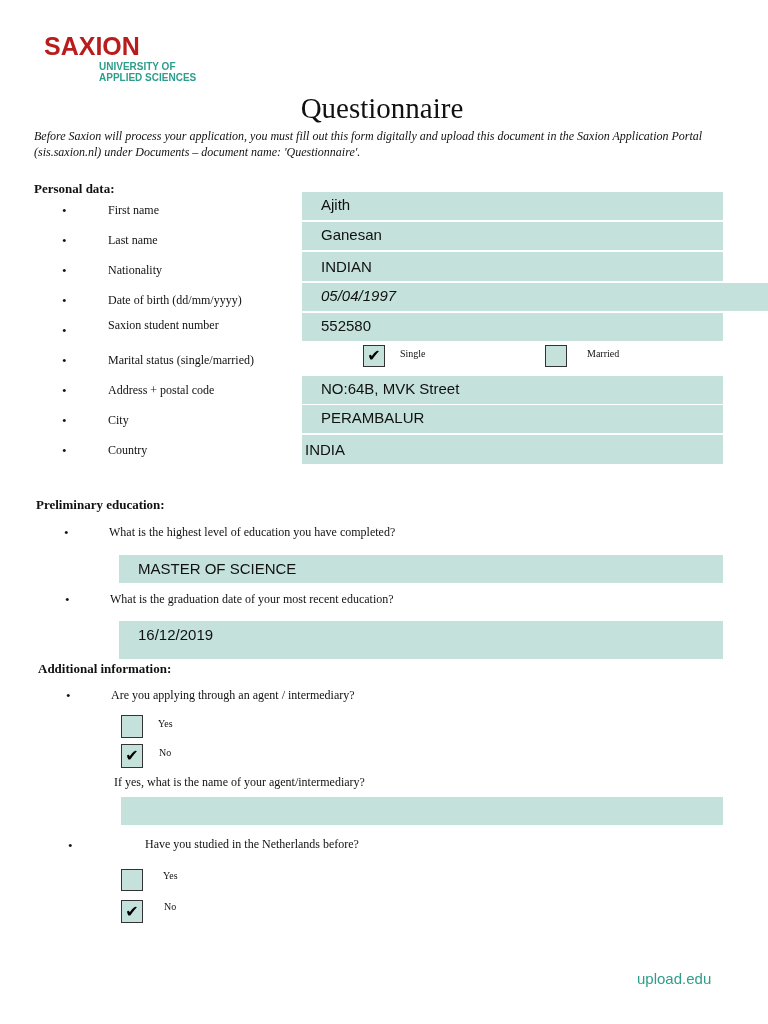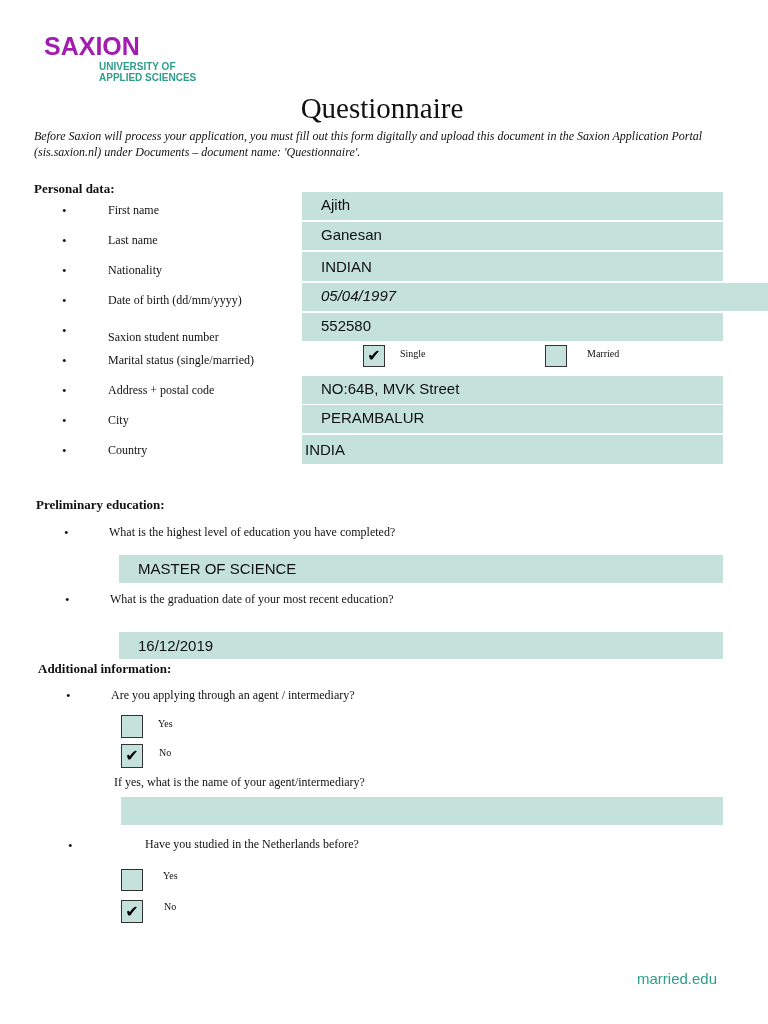--- a/index.html
+++ b/index.html
@@ -1,19 +1,19 @@
 <!DOCTYPE html>
 <html><head>
 <meta charset="utf-8">
 <style>
   html, body { margin:0; padding:0; }
   body { width:768px; height:1024px; background:#ffffff; position:relative; overflow:hidden; font-family:"Liberation Serif", "DejaVu Serif", serif; color:#111; }
   .abs { position:absolute; }
   .logo { left:44px; top:28px; width:160px; height:60px; }
-  .logo-word { position:absolute; left:0; top:4px; font-family:"Liberation Sans", sans-serif; font-size:25px; font-weight:700; color:#a21caf; letter-spacing:0px; }
+  .logo-word { position:absolute; left:0; top:4px; font-family:"Liberation Sans", sans-serif; font-size:25px; font-weight:700; color:#b91c1c; letter-spacing:0px; }
   .logo-sub { position:absolute; left:55px; font-family:"Liberation Sans", sans-serif; font-size:10px; font-weight:700; color:#2e9d8c; line-height:11px; }
   .title { left:0; width:764px; top:92px; text-align:center; font-size:29px; }
   .intro { left:34px; top:128px; width:700px; font-size:12px; font-style:italic; line-height:16px; }
   .section { font-size:13px; font-weight:700; }
   .bullet { font-size:13px; }
   .label { font-size:12px; }
   .field { background:#c4e2db; font-family:"Liberation Sans", sans-serif; font-size:15px; color:#111; box-sizing:border-box; padding-left:19px; line-height:26px; }
   .cb { width:20px; height:20px; background:#c4e2db; border:1.5px solid #333; box-sizing:border-box; display:flex; align-items:center; justify-content:center; font-family:"DejaVu Sans", sans-serif; font-size:16px; font-weight:700; line-height:1; color:#000; }
   .cb-label { font-size:10px; }
   .footer { left:637px; top:970px; font-family:"Liberation Sans", sans-serif; font-size:15px; color:#2e9d8c; }
@@ -47,21 +47,21 @@
   <span class="abs label" style="left:108px; top:263px;text-align:right;">Nationality</span>
   <div class="abs field" style="left:302px; top:252px; width:421px; height:29px; line-height:30px;">INDIAN</div>
 </div>
 <div>
   <span class="abs bullet" style="left:62px; top:293px;">•</span>
   <span class="abs label" style="left:108px; top:293px;">Date of birth (dd/mm/yyyy)</span>
   <div class="abs field" style="left:302px; top:283px; width:493px; height:28px;font-style:italic;">05/04/1997</div>
 </div>
 <div>
   <span class="abs bullet" style="left:62px; top:323px;">•</span>
-  <span class="abs label" style="left:108px; top:330px;">Saxion student number</span>
+  <span class="abs label" style="left:108px; top:318px;">Saxion student number</span>
   <div class="abs field" style="left:302px; top:313px; width:421px; height:28px;">552580</div>
 </div>
 <div>
   <span class="abs bullet" style="left:62px; top:353px;">•</span>
   <span class="abs label" style="left:108px; top:353px;">Marital status (single/married)</span>
   <div class="abs cb" style="left:363px; top:345px; width:22px; height:22px;">
     <span>✔</span>
   </div>
   <span class="abs cb-label" style="left:400px; top:348px;">Single</span>
   <div class="abs cb" style="left:545px; top:345px; width:22px; height:22px;">
@@ -84,21 +84,21 @@
   <span class="abs label" style="left:108px; top:443px;">Country</span>
   <div class="abs field" style="left:302px; top:435px; width:421px; height:29px; line-height:30px; padding-left:3px;">INDIA</div>
 </div>
 
 <div class="abs section" style="left:36px; top:497px;">Preliminary education:</div>
 <span class="abs bullet" style="left:64px; top:525px;">•</span>
 <span class="abs label" style="left:109px; top:525px;">What is the highest level of education you have completed?</span>
 <div class="abs field" style="left:119px; top:555px; width:604px; height:28px; line-height:28px;">MASTER OF SCIENCE</div>
 <span class="abs bullet" style="left:65px; top:592px;">•</span>
 <span class="abs label" style="left:110px; top:592px;">What is the graduation date of your most recent education?</span>
-<div class="abs field" style="left:119px; top:621px; width:604px; height:27px; line-height:27px;margin-top:11px;">16/12/2019</div>
+<div class="abs field" style="left:119px; top:621px; width:604px; height:38px; line-height:27px;">16/12/2019</div>
 
 <div class="abs section" style="left:38px; top:661px;">Additional information:</div>
 <span class="abs bullet" style="left:66px; top:688px;">•</span>
 <span class="abs label" style="left:111px; top:688px;">Are you applying through an agent / intermediary?</span>
 
 <div class="abs cb" style="left:121px; top:715px; width:22px; height:23px;">
   <span></span>
 </div>
 <span class="abs cb-label" style="left:158px; top:718px;">Yes</span>
 <div class="abs cb" style="left:121px; top:744px; width:22px; height:24px;">
@@ -114,13 +114,13 @@
 
 <div class="abs cb" style="left:121px; top:869px; width:22px; height:22px;">
   <span></span>
 </div>
 <span class="abs cb-label" style="left:163px; top:870px;">Yes</span>
 <div class="abs cb" style="left:121px; top:900px; width:22px; height:23px;">
   <span>✔</span>
 </div>
 <span class="abs cb-label" style="left:164px; top:901px;">No</span>
 
-<div class="abs footer">married.edu</div>
+<div class="abs footer">upload.edu</div>
 
 </body></html>

